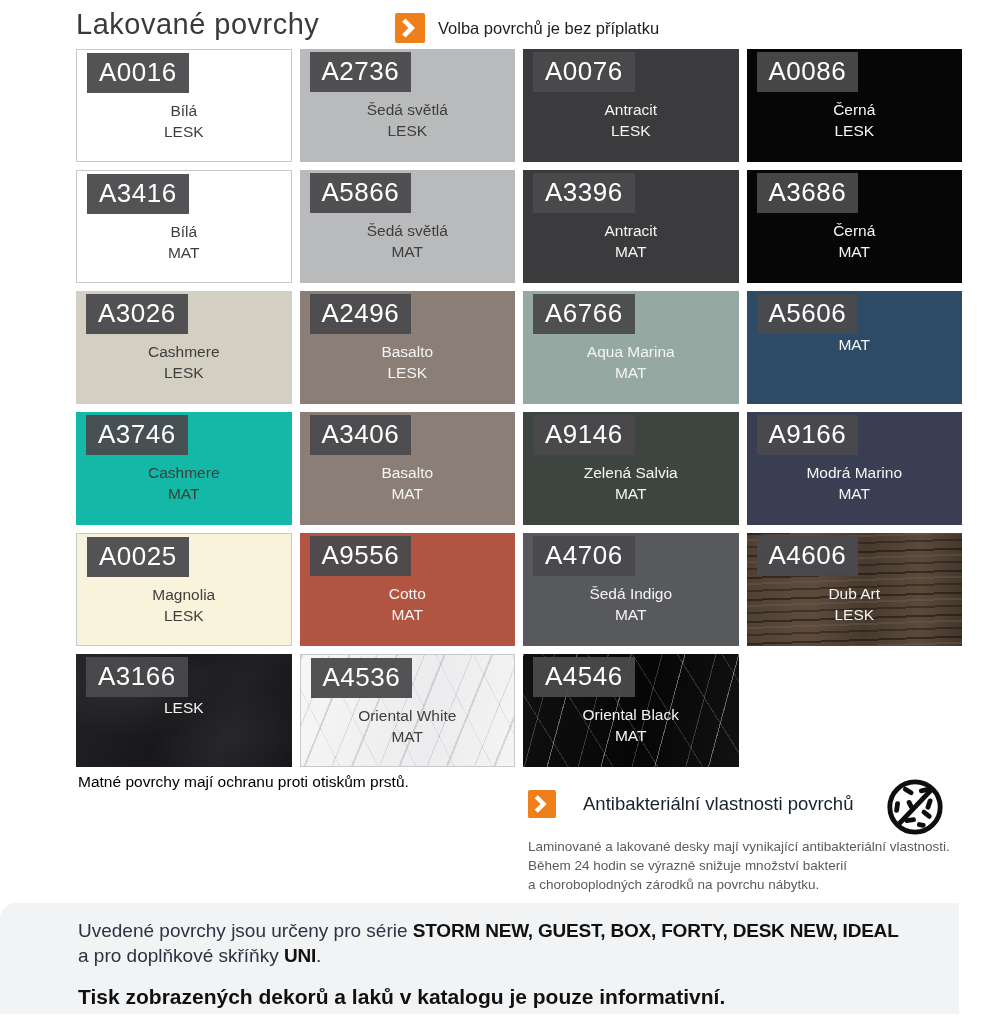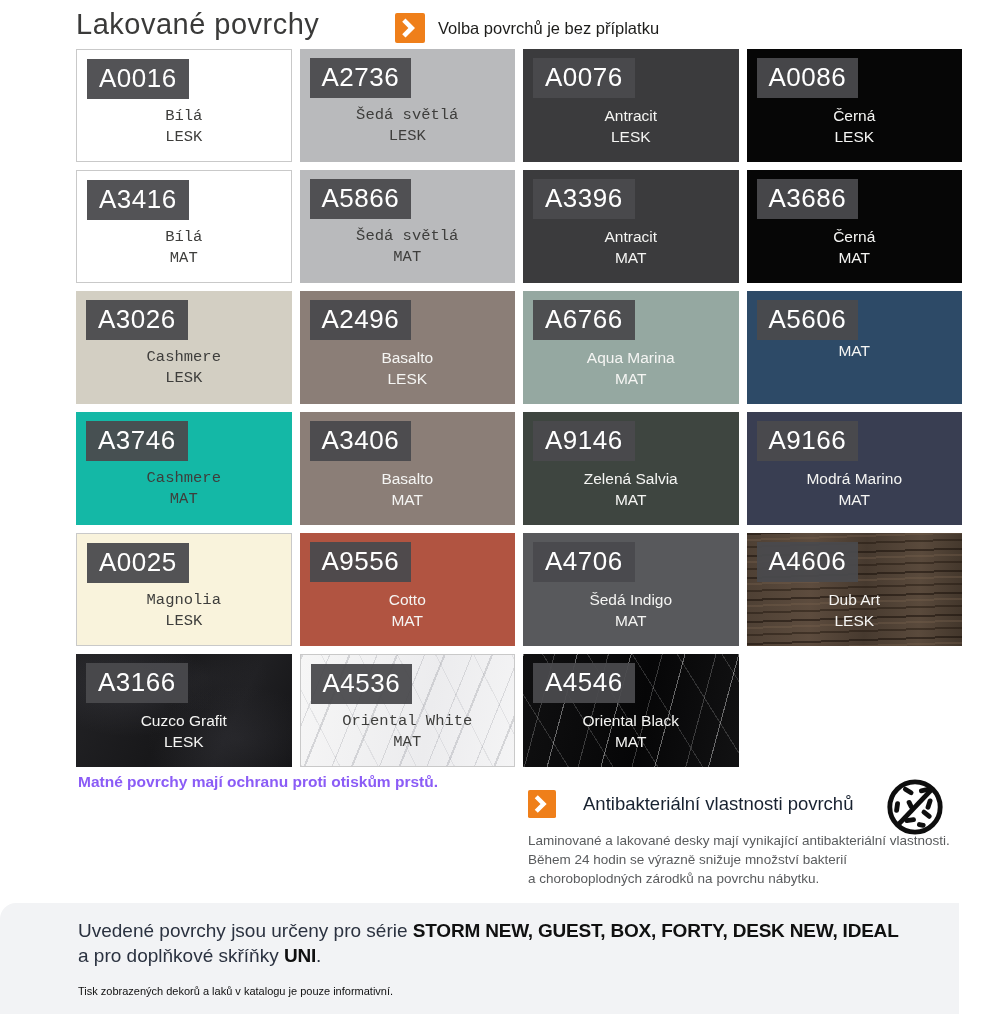--- a/index.html
+++ b/index.html
@@ -25,34 +25,34 @@
   .promo-text { font-size:16.5px; color:#1d1d1b; }
 
   
   .grid {
     position:absolute; left:76px; top:49px; width:886px;
     display:grid; grid-template-columns:repeat(4,1fr);
     gap:8px 8px;
   }
   .swatch {
     height:113px; position:relative; overflow:hidden;
-    padding-top:9px;
+    padding-top:3px;
   }
   .swatch.bordered { border:1px solid #c9c9c9; }
   .code-badge {
     display:inline-block; margin-left:10px;
     background:rgba(74,74,77,.95); color:#ffffff;
     font-size:26px; line-height:1; padding:6px 12px 8px 12px;
     letter-spacing:.5px;
   }
   .swatch-name, .swatch-finish {
     text-align:center; font-size:15.5px; line-height:21px;
   }
   .swatch-name { margin-top:7px; }
-  .fg-dark  .swatch-name, .fg-dark  .swatch-finish { color:#3e3e3c;font-family:Liberation Mono, monospace; }
+  .fg-dark  .swatch-name, .fg-dark  .swatch-finish { color:#3e3e3c; }
   .fg-light .swatch-name, .fg-light .swatch-finish { color:#f5f5f3;text-align:center; }
 
   
   .tex-wood {
     background-image:
       repeating-linear-gradient(178deg,
         rgba(25,16,10,.55) 0 2px, rgba(0,0,0,0) 2px 6px,
         rgba(120,98,78,.35) 6px 8px, rgba(0,0,0,0) 8px 13px,
         rgba(30,20,12,.45) 13px 15px, rgba(0,0,0,0) 15px 22px),
       linear-gradient(92deg, #4e4034 0%, #5d4c3e 30%, #473a2f 55%, #5a4a3c 80%, #42362b 100%);
@@ -79,45 +79,45 @@
         rgba(255,255,255,.38) 0 1px, rgba(0,0,0,0) 1px 30px,
         rgba(255,255,255,.20) 30px 31px, rgba(0,0,0,0) 31px 52px),
       repeating-linear-gradient(58deg,
         rgba(255,255,255,.16) 0 1px, rgba(0,0,0,0) 1px 38px),
       linear-gradient(100deg, #101011, #060607 55%, #121213);
   }
 
   
   .grid-note {
     position:absolute; left:78px; top:773px;
-    font-size:15.5px; color:#8b5cf6;font-weight:bold;
+    font-size:15.5px; color:#000000;
   }
   .anti {
     position:absolute; left:528px; top:790px; width:436px;
   }
   .anti-head { display:flex; align-items:center; gap:27px; }
   .anti-title { font-size:18.5px; color:#182230; }
   .anti-body {
-    margin-top:13px; font-size:13.5px; line-height:19px;
+    margin-top:19px; font-size:13.5px; line-height:19px;
     color:#595b5d; white-space:pre-line;
   }
   .bacteria { position:absolute; left:884px; top:776px; width:62px; height:62px; }
 
   
   .footer {
     position:absolute; left:0; top:903px; width:959px; height:111px;
     background:#f2f3f5; border-radius:16px 0 0 0;
     padding:15px 40px 0 78px;
   }
   .footer-line1 {
     font-size:19px; line-height:25px; font-weight:300; color:#2b3240;
   }
   .footer-line1 b { font-weight:700; color:#101010; letter-spacing:-.2px; }
   .footer-note {
-    margin-top:17px; font-size:11px; font-weight:400; color:#101010;
+    margin-top:17px; font-size:21px; font-weight:700; color:#101010;
   }
 </style>
 </head>
 <body>
 
 <svg width="0" height="0" style="position:absolute">
   <defs>
     <g id="orange-arrow">
       <rect x="0" y="0" width="30" height="30" rx="2" fill="#ef7f1a"></rect>
       <path d="M10.5 5.5 L20 15 L10.5 24.5 L7.2 21.2 L13.4 15 L7.2 8.8 Z" fill="#ffffff"></path>
@@ -249,21 +249,20 @@
   </div>
 
   <div class="swatch fg-light tex-wood" style="background-color: rgb(84, 69, 58);">
     <div class="code-badge">A4606</div>
     <div class="swatch-name">Dub Art</div>
     <div class="swatch-finish">LESK</div>
   </div>
 
   <div class="swatch fg-light tex-grafit" style="background-color: rgb(26, 26, 28);">
     <div class="code-badge">A3166</div>
-    <div class="swatch-name">Cuzco Grafit</div>
     <div class="swatch-finish">LESK</div>
   </div>
 
   <div class="swatch fg-dark bordered tex-marble-white" style="background-color: rgb(243, 243, 243);">
     <div class="code-badge">A4536</div>
     <div class="swatch-name">Oriental White</div>
     <div class="swatch-finish">MAT</div>
   </div>
 
   <div class="swatch fg-light tex-marble-black" style="background-color: rgb(12, 12, 13);">

